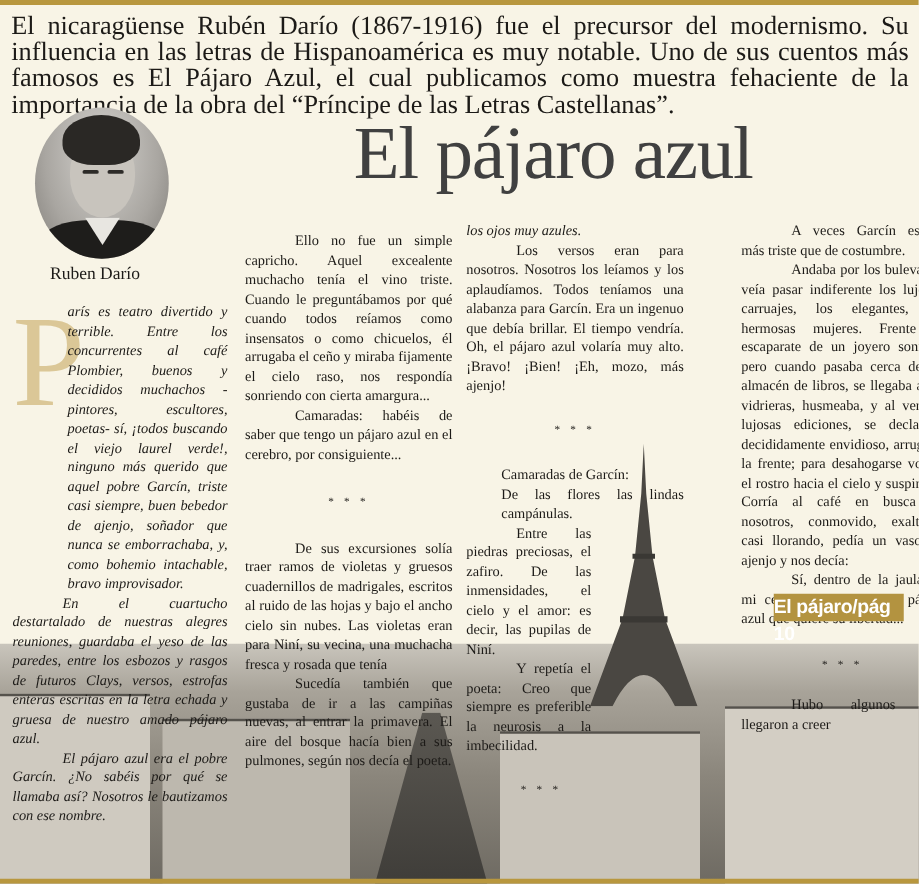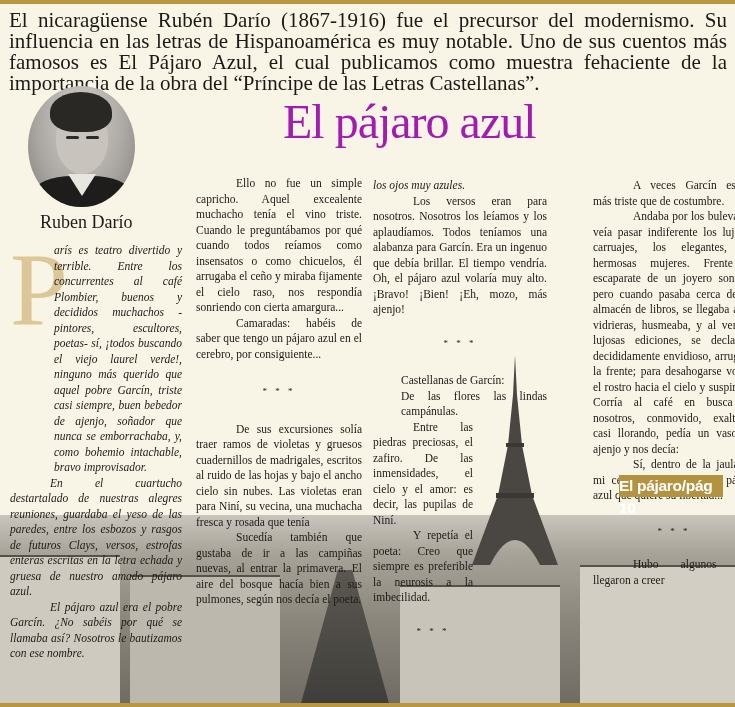--- a/index.html
+++ b/index.html
@@ -5,27 +5,27 @@
   html,body{margin:0;padding:0;}
   body{width:735px;height:707px;overflow:hidden;background:#f8f4e6;font-family:"Liberation Serif","DejaVu Serif",serif;color:#1c1a17;position:relative;}
   .topbar{position:absolute;left:0;top:0;width:735px;height:4px;background:#b8973e;}
   .intro{position:absolute;left:9px;top:10px;width:718px;font-size:21px;line-height:21px;text-align:justify;}
   .portrait{position:absolute;left:28px;top:86px;width:107px;height:121px;border-radius:50%;overflow:hidden;background:radial-gradient(ellipse at 50% 30%,#d4d2ce 0%,#a9a6a1 60%,#7f7c77 100%);}
   .portrait .hair{position:absolute;left:22px;top:6px;width:62px;height:40px;border-radius:50% 50% 40% 40%;background:#2a2825;}
   .portrait .face{position:absolute;left:28px;top:22px;width:52px;height:66px;border-radius:45% 45% 50% 50%;background:#c8c4bd;}
   .portrait .brow{position:absolute;top:50px;width:13px;height:3px;background:#2d2b28;border-radius:2px;}
   .portrait .coat{position:absolute;left:6px;top:90px;width:96px;height:40px;border-radius:40% 40% 0 0;background:#1e1d1b;}
   .portrait .collar{position:absolute;left:40px;top:88px;width:28px;height:22px;background:#e8e6e1;clip-path:polygon(0 0,100% 0,50% 100%);}
-  .caption{position:absolute;left:40px;top:212px;font-size:18px;}
-  .title{position:absolute;left:283px;top:80px;font-size:48px;color:#a21caf;letter-spacing:-1px;line-height:84px;}
+  .caption{position:absolute;left:40px;top:212px;font-size:14px;}
+  .title{position:absolute;left:283px;top:80px;font-size:60px;color:#404040;letter-spacing:-1px;line-height:84px;}
   .col{position:absolute;font-size:11.5px;line-height:15.5px;text-align:justify;hyphens:auto;}
   .col p{margin:0;text-indent:40px;}
   .col p.noind{text-indent:0;font-style:italic;}
   .col1{left:10px;top:243px;width:172px;font-style:italic;}
-  .col2{left:196px;top:176px;width:166px;}
+  .col2{left:196px;top:186px;width:166px;}
   .col3{left:373px;top:178px;width:174px;}
   .col4{left:593px;top:178px;width:162px;}
   .dropcap{position:absolute;left:10px;top:238px;font-size:104px;line-height:104px;color:#d6c08a;opacity:.85;z-index:0;}
   .col1 .txt{position:relative;z-index:1;}
   .stars{text-align:center;font-size:9px;letter-spacing:3px;margin:12px 0;}
   .narrow{width:96px;}
   .pagebadge{position:absolute;left:619px;top:475px;width:104px;height:22px;background:#b39340;color:#fff;font-family:"Liberation Sans","DejaVu Sans",sans-serif;font-weight:bold;font-size:15.5px;line-height:22px;text-align:left;letter-spacing:-.3px;}
   .city{position:absolute;left:0;top:515px;width:735px;height:192px;background:linear-gradient(180deg,#c9c5bc 0%,#a8a399 20%,#8b867c 55%,#6e6a62 100%);}
   .eiffel{position:absolute;left:470px;top:355px;width:90px;height:210px;}
   .bottombar{position:absolute;left:0;top:703px;width:735px;height:4px;background:#b8973e;}
@@ -79,21 +79,21 @@
   <p>Camaradas: habéis de saber que tengo un pájaro azul en el cerebro, por consiguiente...</p>
   <div class="stars" style="margin:22px 0;">* * *</div>
   <p>De sus excursiones solía traer ramos de violetas y gruesos cuadernillos de madrigales, escritos al ruido de las hojas y bajo el ancho cielo sin nubes. Las violetas eran para Niní, su vecina, una muchacha fresca y rosada que tenía</p>
   <p>Sucedía también que gustaba de ir a las campiñas nuevas, al entrar la primavera. El aire del bosque hacía bien a sus pulmones, según nos decía el poeta.</p>
 </div>
 
 <div class="col col3">
   <p class="noind">los ojos muy azules.</p>
   <p>Los versos eran para nosotros. Nosotros los leíamos y los aplaudíamos. Todos teníamos una alabanza para Garcín. Era un ingenuo que debía brillar. El tiempo vendría. Oh, el pájaro azul volaría muy alto. ¡Bravo! ¡Bien! ¡Eh, mozo, más ajenjo!</p>
   <div class="stars" style="margin:18px 0 22px;">* * *</div>
-  <p style="padding-left:28px;text-indent:0">Castellanas de Garcín:</p>
+  <p style="padding-left:28px;text-indent:0">Camaradas de Garcín:</p>
   <p style="padding-left:28px;text-indent:0">De las flores las lindas campánulas.</p>
   <p class="narrow" style="width:100px">Entre las piedras preciosas, el zafiro. De las inmensidades, el cielo y el amor: es decir, las pupilas de Niní.</p>
   <p class="narrow" style="width:100px">Y repetía el poeta: Creo que siempre es preferible la neurosis a la imbecilidad.</p>
   <div class="stars narrow" style="width:120px;margin:18px 0;">* * *</div>
 </div>
 
 <div class="col col4">
   <p>A veces Garcín estaba más triste que de costumbre.</p>
   <p>Andaba por los bulevares; veía pasar indiferente los lujosos carruajes, los elegantes, las hermosas mujeres. Frente al escaparate de un joyero sonreía; pero cuando pasaba cerca de un almacén de libros, se llegaba a las vidrieras, husmeaba, y al ver las lujosas ediciones, se declaraba decididamente envidioso, arrugaba la frente; para desahogarse volvía el rostro hacia el cielo y suspiraba. Corría al café en busca de nosotros, conmovido, exaltado, casi llorando, pedía un vaso de ajenjo y nos decía:</p>
   <p>Sí, dentro de la jaula de mi cerebro está preso un pájaro azul que quiere su libertad...</p>

